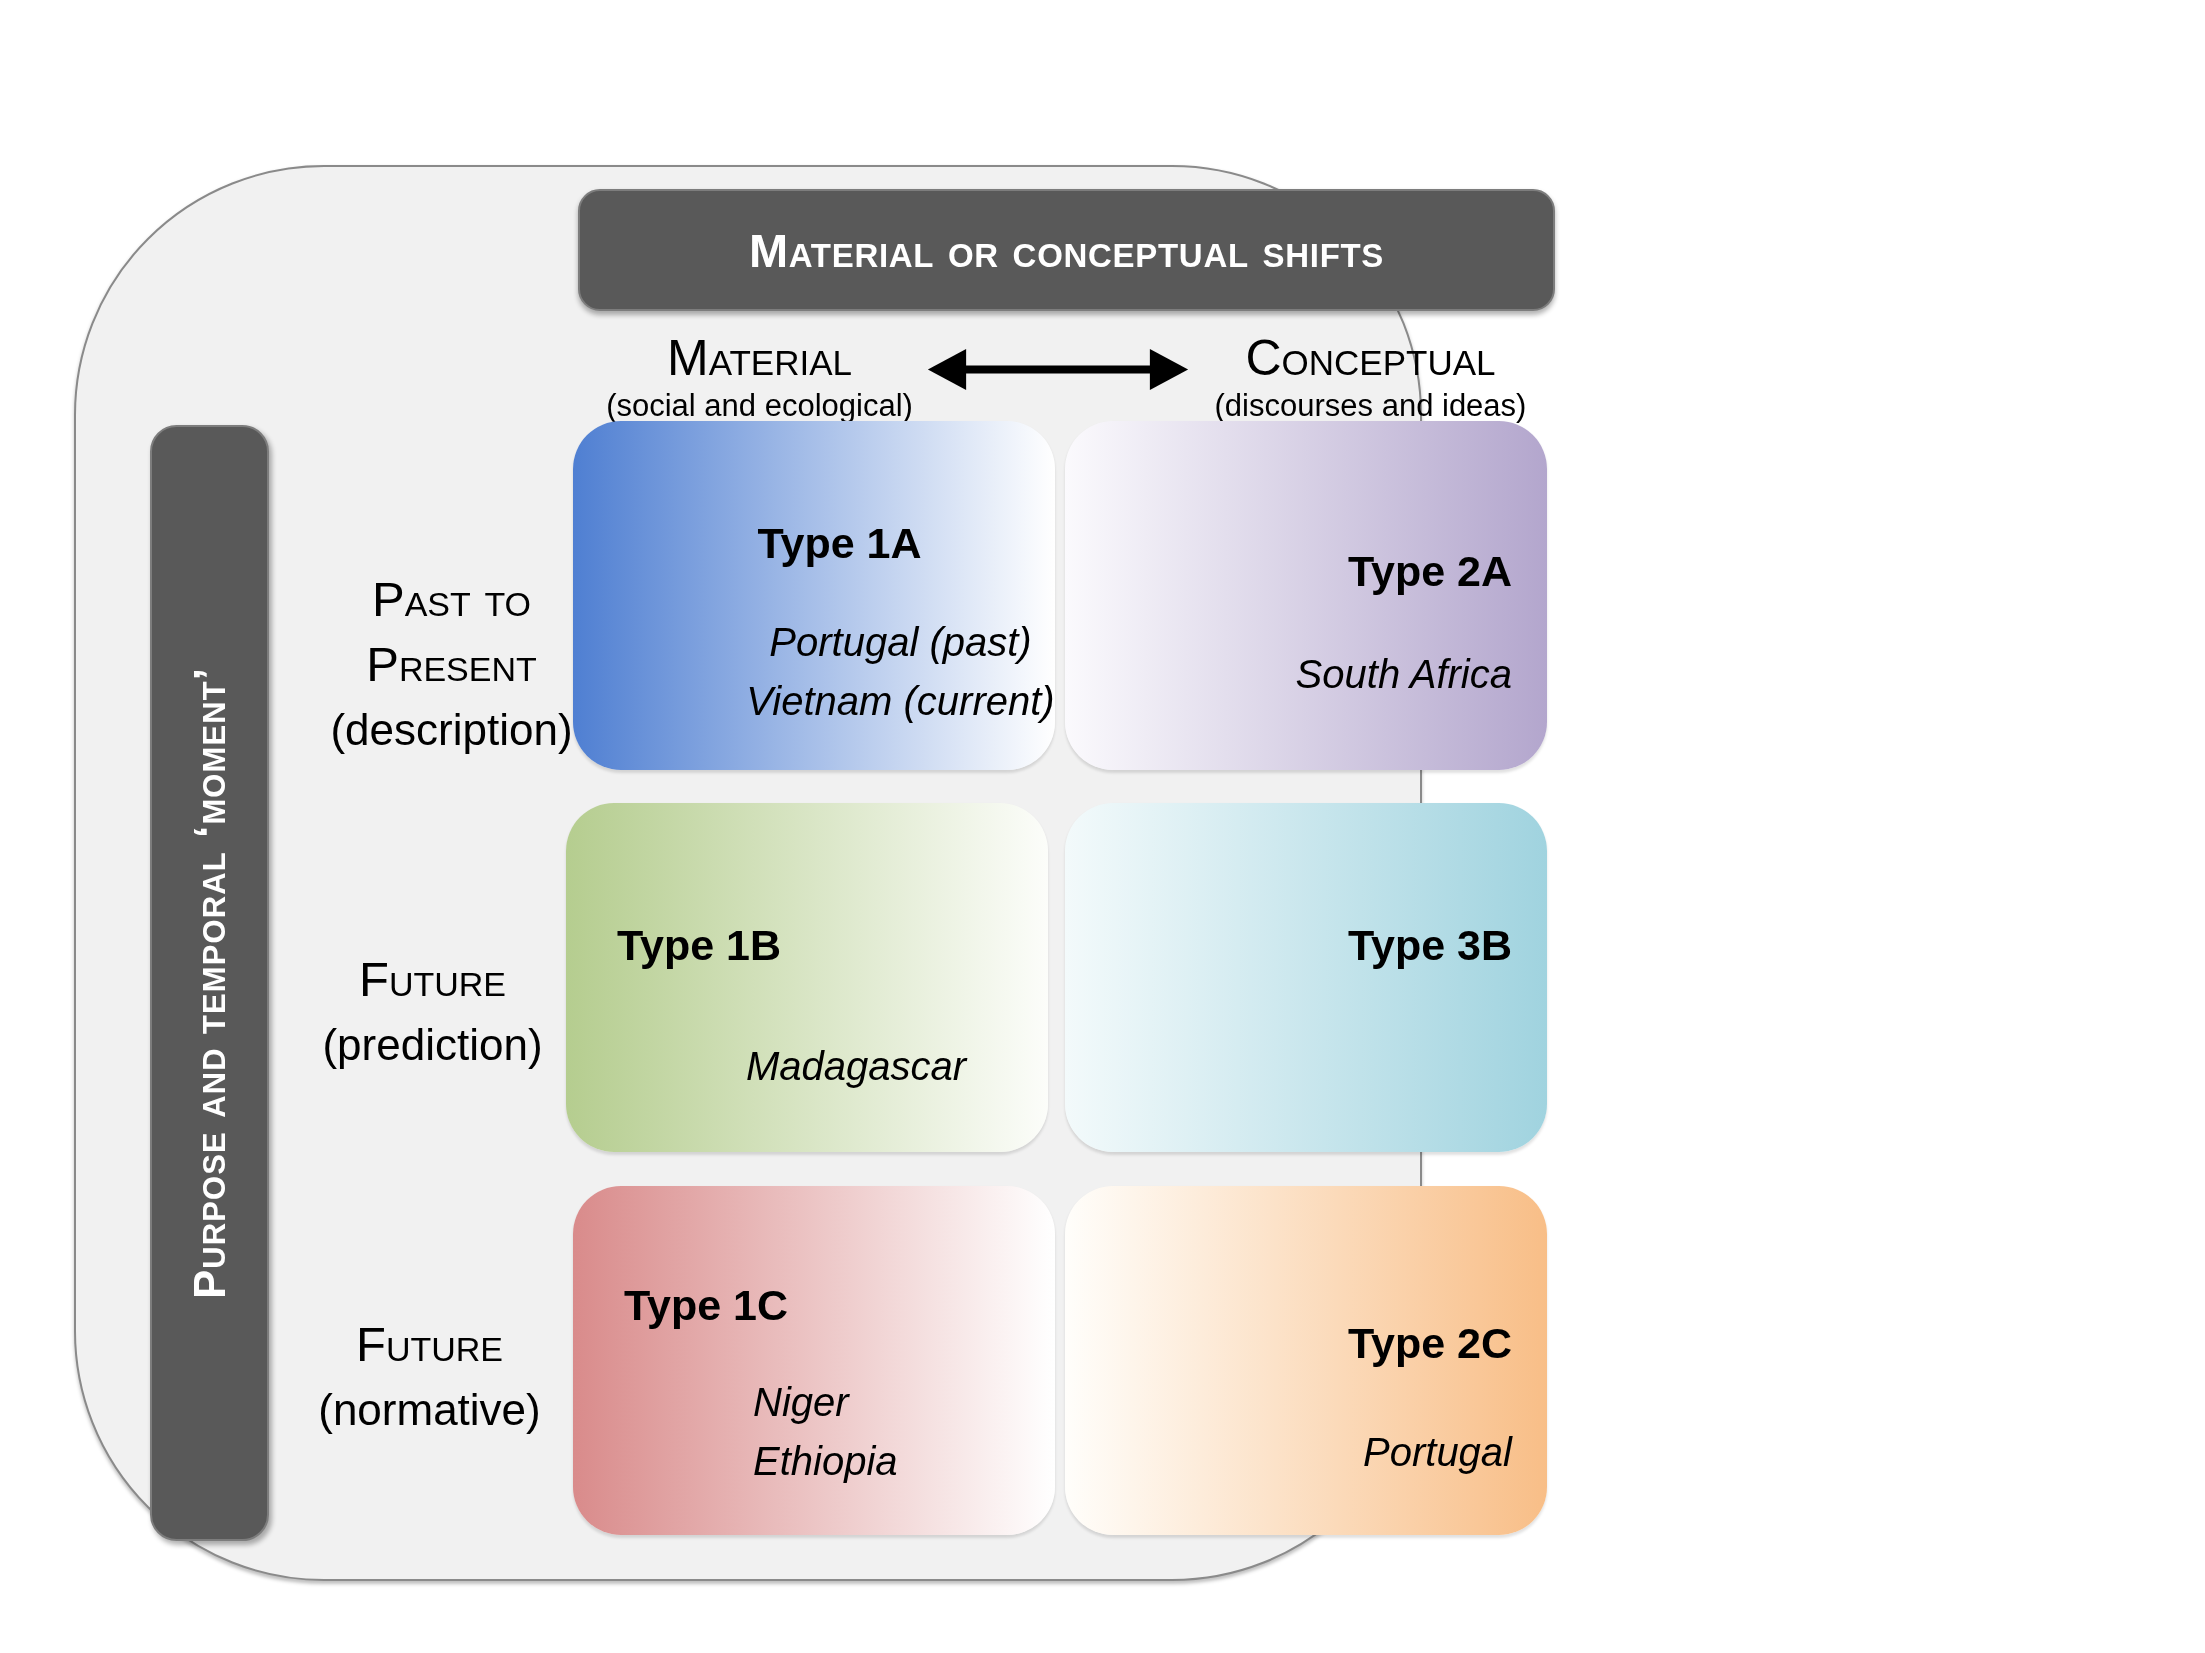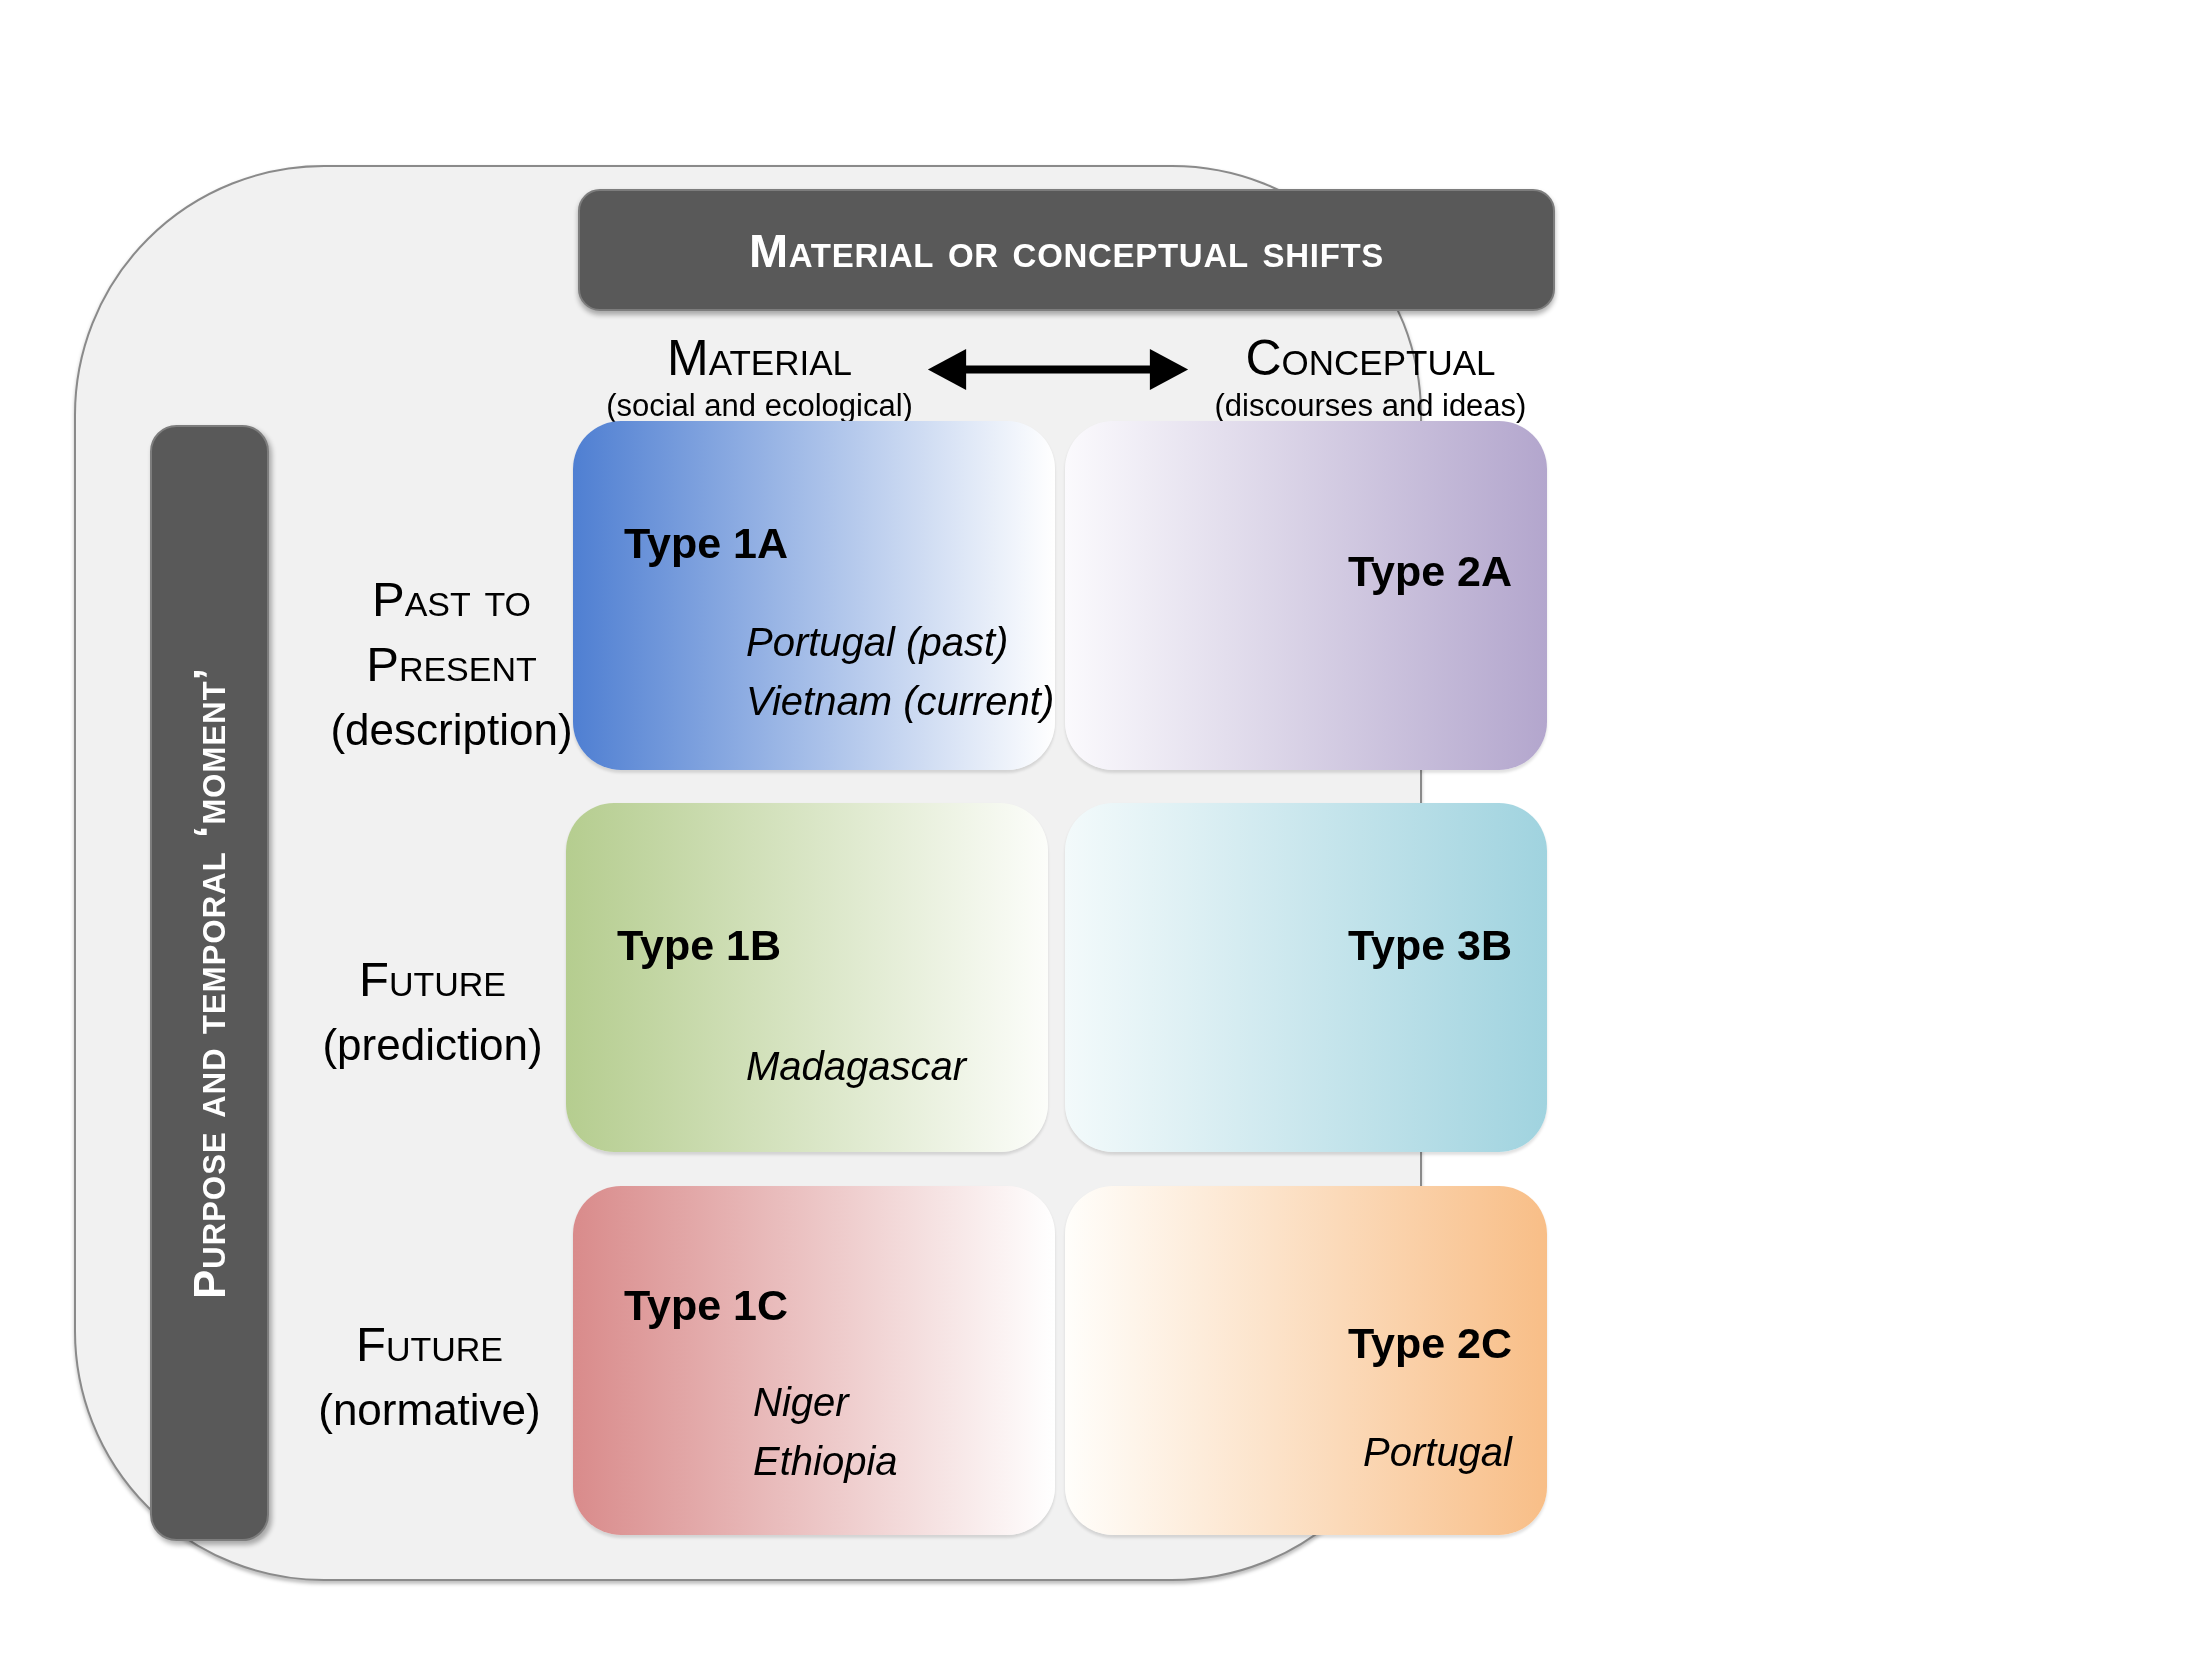--- a/index.html
+++ b/index.html
@@ -125,30 +125,33 @@
   <div class="row-label row-b">
     <div class="rl-line sc">Future</div>
     <div class="rl-sub">(prediction)</div>
   </div>
 
   <div class="row-label row-c">
     <div class="rl-line sc">Future</div>
     <div class="rl-sub">(normative)</div>
   </div>
 
-  <div class="cell c1a" style="background: linear-gradient(to right, rgb(79, 127, 210), rgb(255, 255, 255));">
+  <div class="cell c1a" style="background: linear-gradient(to right, rgb(79, 127, 210), rgb(255, 255, 255)); text-align: center;">
     <div class="cell-title">Type 1A</div>
     <div class="cell-examples">
       <div class="example">Portugal (past)</div>
       <div class="example">Vietnam (current)</div>
     </div>
   </div>
 
   <div class="cell c2a cell-right" style="background: linear-gradient(to right, rgb(251, 250, 253), rgb(179, 166, 205));">
     <div class="cell-title">Type 2A</div>
+    <div class="cell-examples">
+      <div class="example">South Africa</div>
+    </div>
   </div>
 
   <div class="cell c1b" style="background: linear-gradient(to right, rgb(181, 205, 143), rgb(252, 253, 250));">
     <div class="cell-title">Type 1B</div>
     <div class="cell-examples">
       <div class="example">Madagascar</div>
     </div>
   </div>
 
   <div class="cell c2b cell-right" style="background: linear-gradient(to right, rgb(243, 250, 251), rgb(160, 211, 223));">

